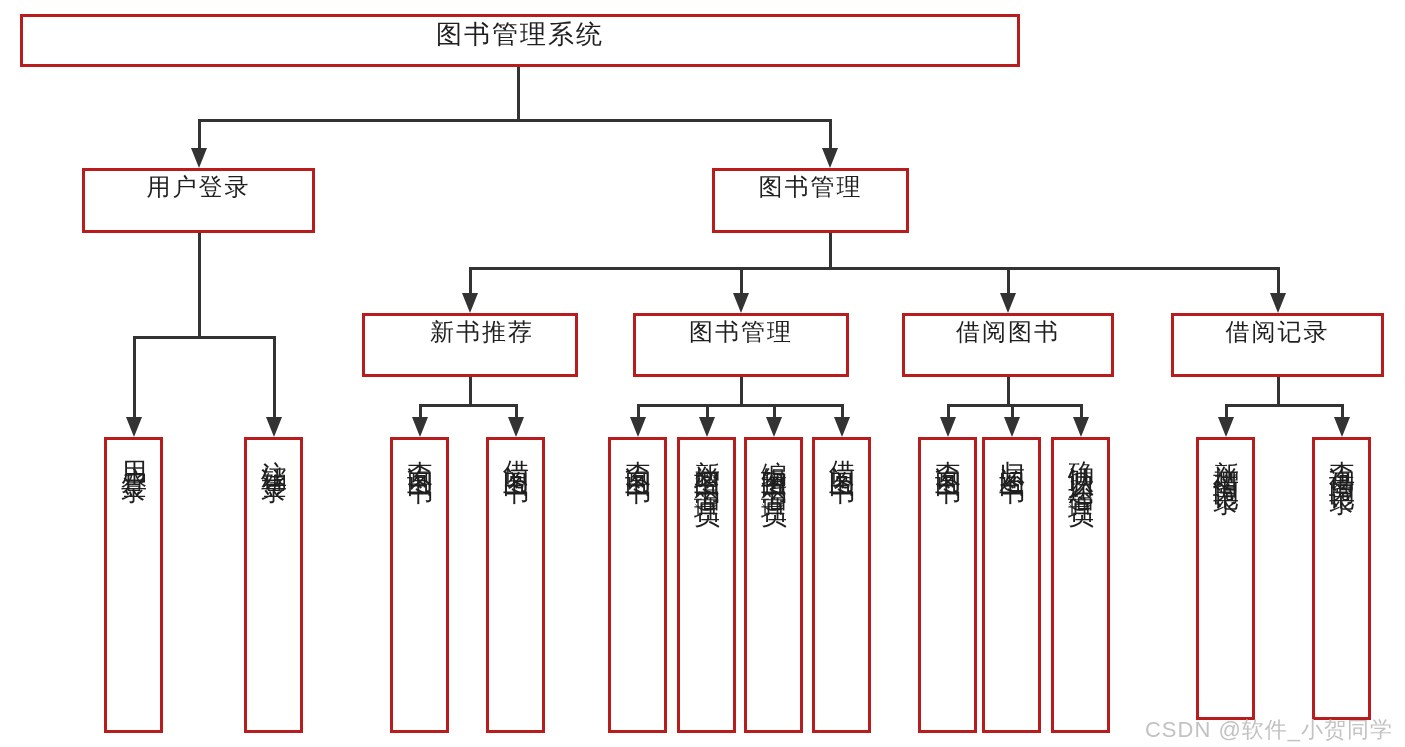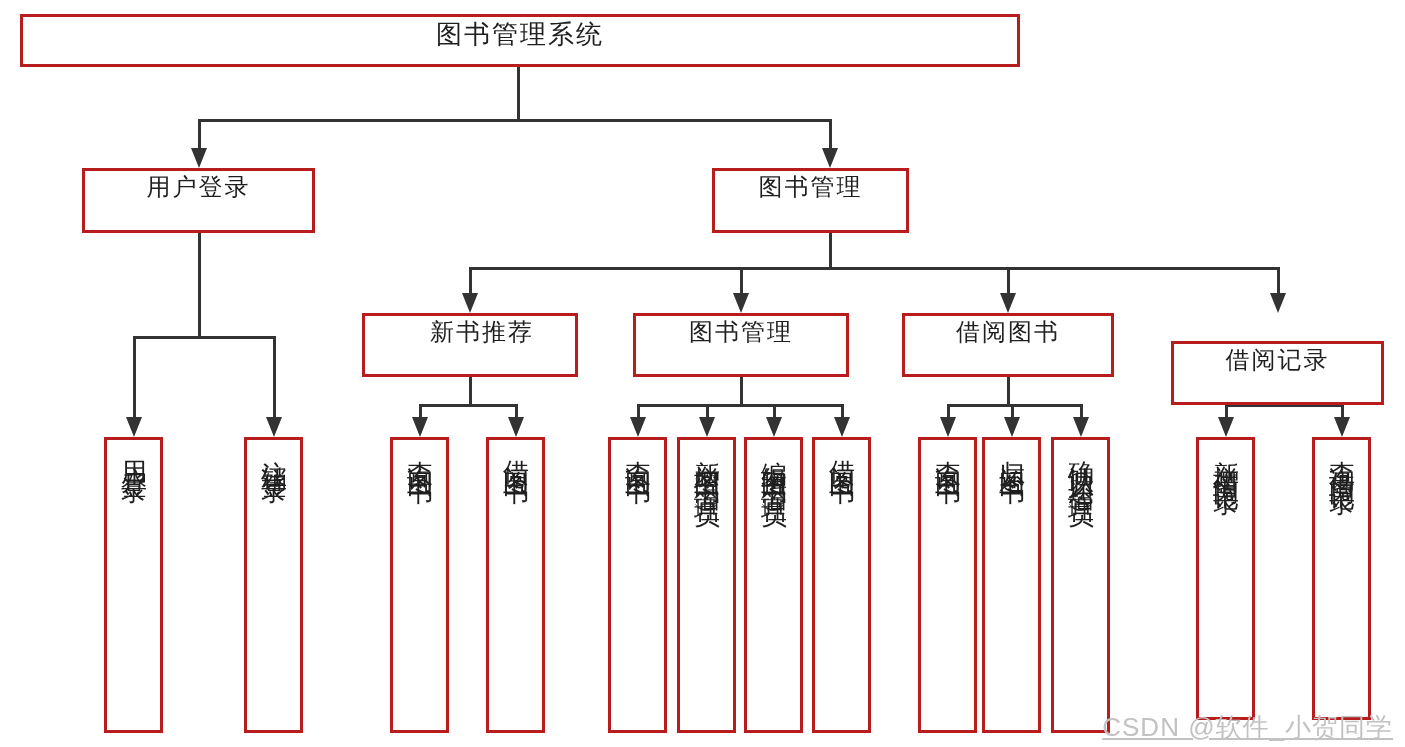--- a/index.html
+++ b/index.html
@@ -26,26 +26,25 @@
     writing-mode:vertical-rl;
     text-orientation:mixed;
     font-size:26px;
     letter-spacing:6px;
     line-height:1;
     white-space:nowrap;
   }
   .watermark{
     position:absolute;
     right:12px;bottom:2px;
-    font-size:26px;
+    font-size:22px;
     color:#c2c2c2;
     letter-spacing:1px;
     white-space:nowrap;
     font-family:"Liberation Sans", sans-serif;
-    text-decoration:underline;
   }
 </style>
 </head>
 <body>
 
 <div id="canvas">
 
   <svg id="wires" width="1405" height="747" viewBox="0 0 1405 747" xmlns="http://www.w3.org/2000/svg">
     <g stroke="#333333" stroke-width="3" fill="none" stroke-linecap="square" shape-rendering="crispEdges">
 
@@ -102,21 +101,21 @@
 
   <div class="node hbox" style="left:362px;top:313px;width:216px;height:64px;padding-left:24px;">
     <span class="label">新书推荐</span>
   </div>
   <div class="node hbox" style="left:633px;top:313px;width:216px;height:64px;">
     <span class="label">图书管理</span>
   </div>
   <div class="node hbox" style="left:902px;top:313px;width:212px;height:64px;">
     <span class="label">借阅图书</span>
   </div>
-  <div class="node hbox" style="left:1171px;top:313px;width:213px;height:64px;margin-top:28px;">
+  <div class="node hbox" style="left:1171px;top:313px;width:213px;height:64px;">
     <span class="label">借阅记录</span>
   </div>
 
   <div class="node vbox" style="left:104px;top:437px;width:59px;height:296px;">
     <span class="label">用户登录</span>
   </div>
   <div class="node vbox" style="left:244px;top:437px;width:59px;height:296px;">
     <span class="label">注销登录</span>
   </div>
 

